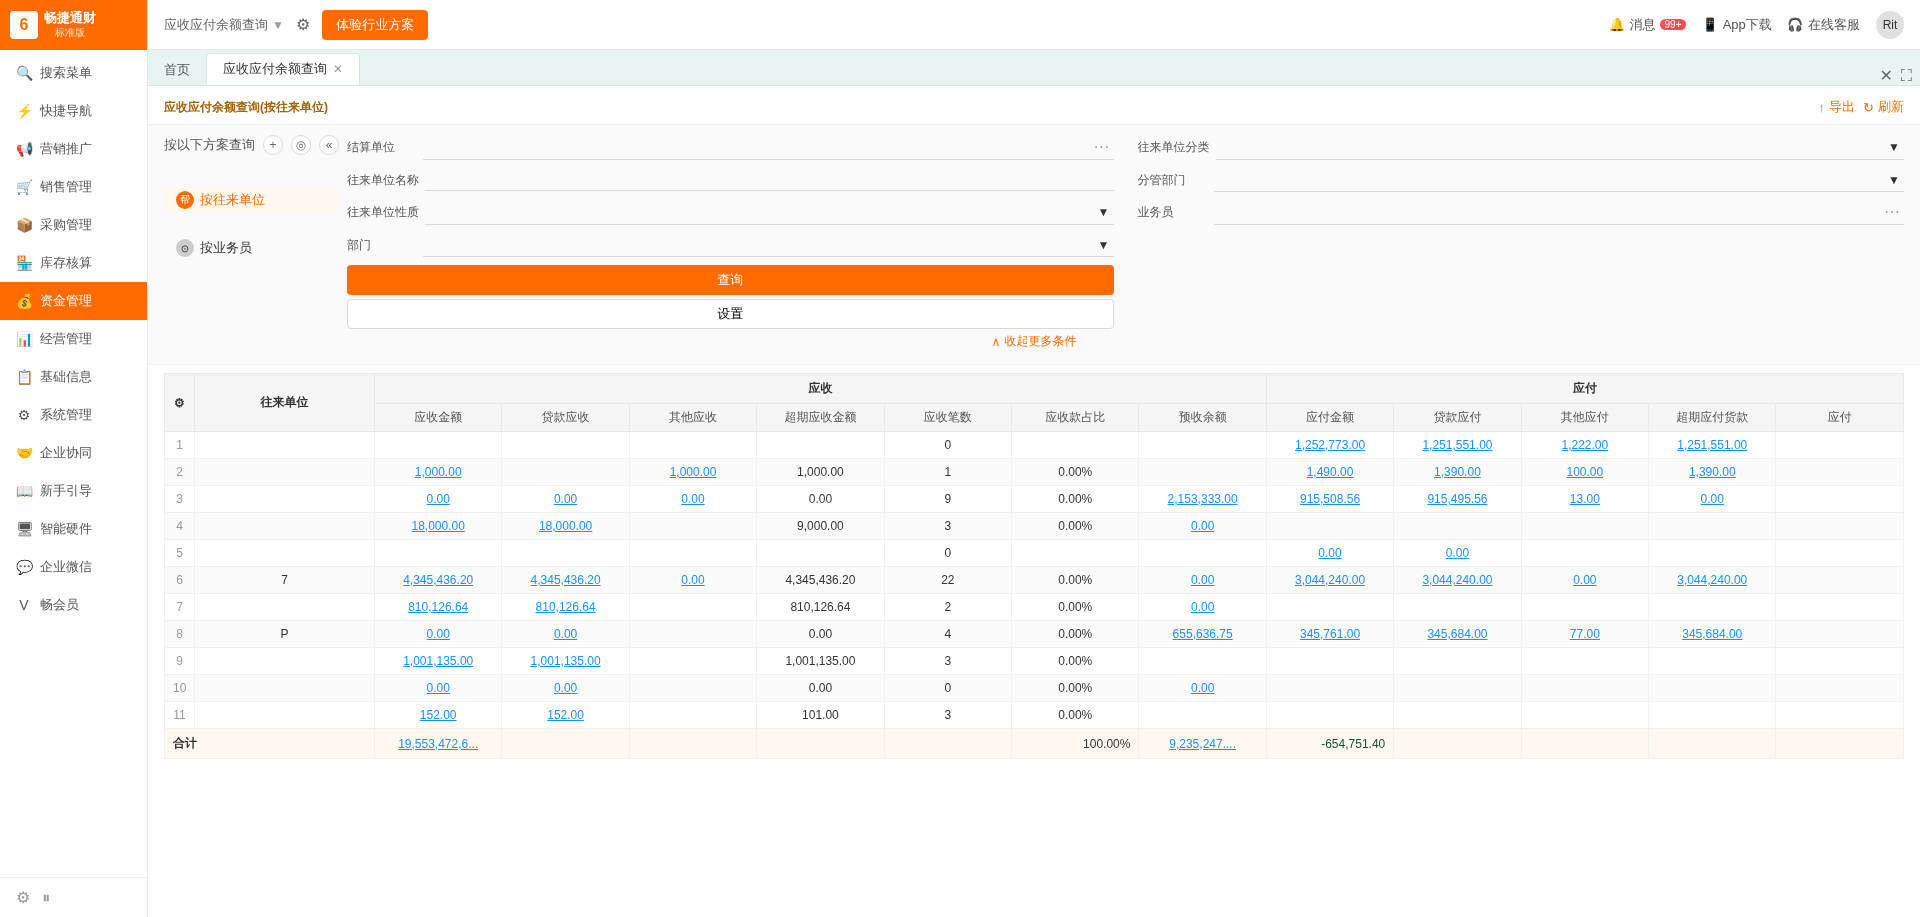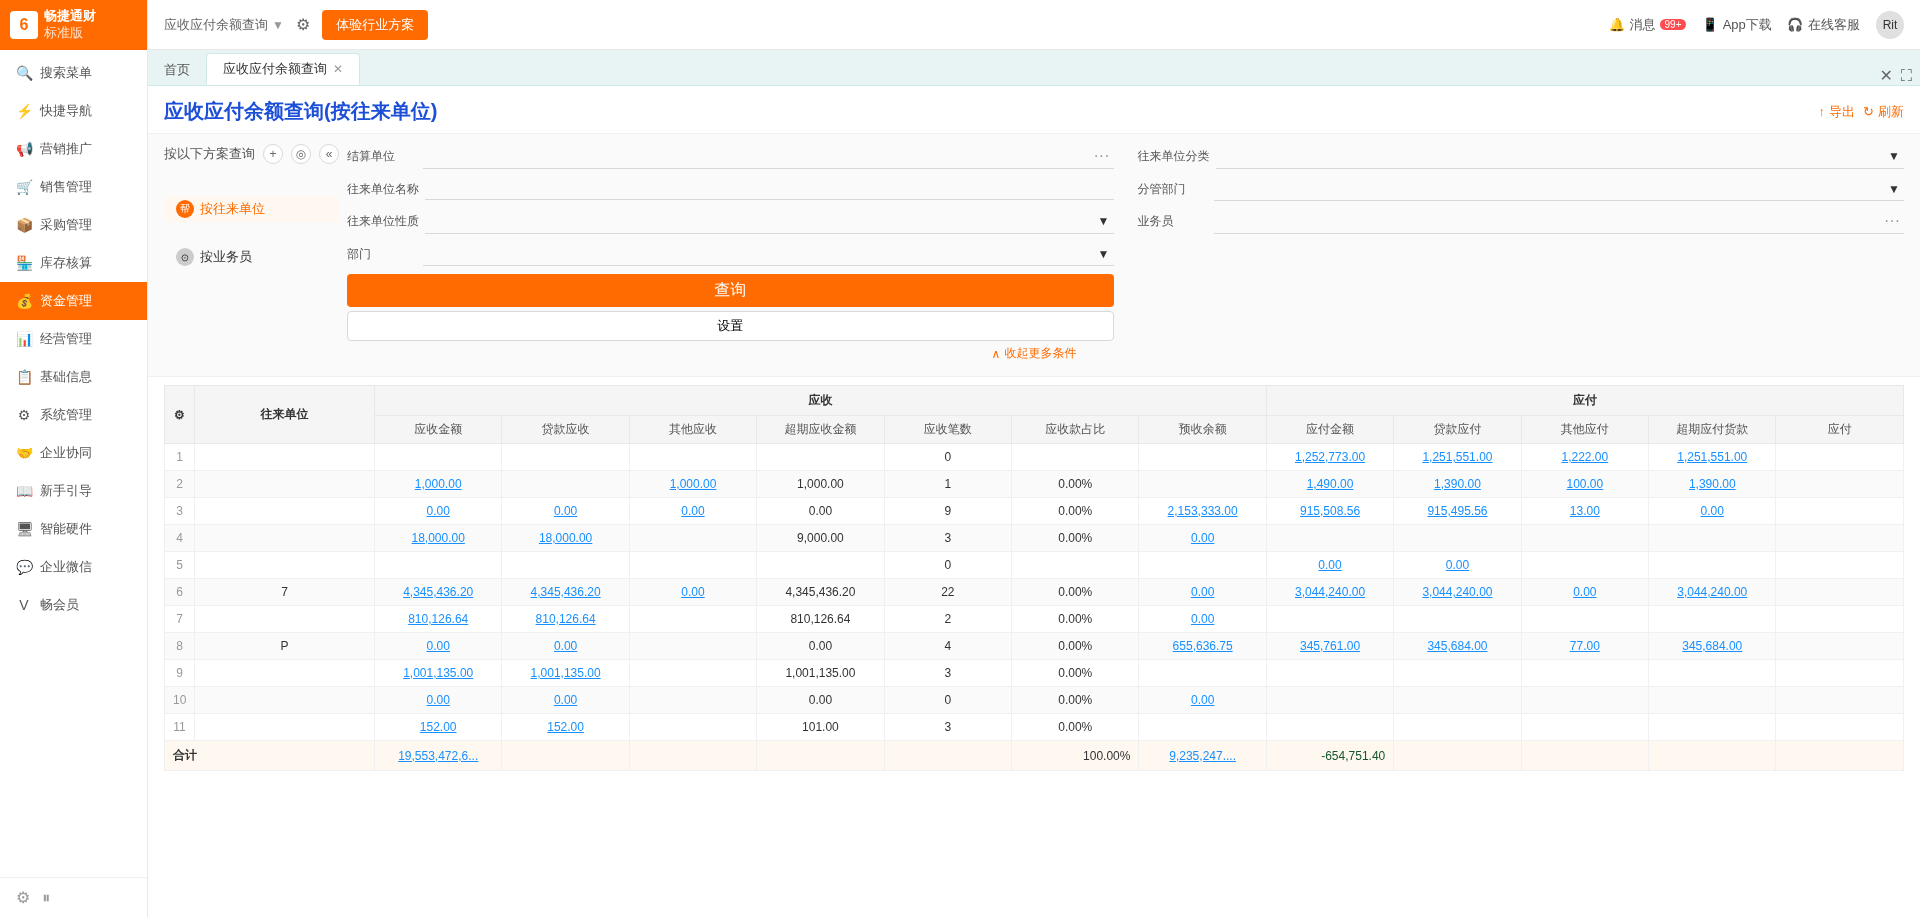--- a/index.html
+++ b/index.html
@@ -14,21 +14,21 @@
     .sidebar-logo {
       height: 50px; background: #ff6b00; display: flex; align-items: center;
       padding: 0 10px; gap: 6px;
     }
     .sidebar-logo-icon {
       width: 28px; height: 28px; background: #fff; border-radius: 4px;
       display: flex; align-items: center; justify-content: center;
       color: #ff6b00; font-weight: bold; font-size: 16px;
     }
     .sidebar-logo-text { color: #fff; font-size: 13px; font-weight: bold; line-height: 1.2; }
-    .sidebar-edition { color: rgba(255,255,255,0.8); font-size: 13px; }
+    .sidebar-edition { color: rgba(255,255,255,0.8); font-size: 10px; text-align: center; }
     .sidebar-menu { flex: 1; overflow-y: auto; padding: 4px 0; }
     .sidebar-item {
       display: flex; align-items: center; gap: 8px;
       padding: 10px 16px; cursor: pointer; color: #555;
       transition: background 0.2s;
     }
     .sidebar-item.active { background: #ff6b00; color: #fff; }
     .sidebar-item-icon { font-size: 14px; width: 16px; text-align: center; }
     .sidebar-item-label { font-size: 13px; }
     .sidebar-bottom {
@@ -90,21 +90,21 @@
     .main {
       position: fixed; left: 148px; top: 86px; right: 0; bottom: 0;
       background: #fff; overflow: hidden; display: flex; flex-direction: column;
     }
 
     
     .page-header {
       padding: 12px 16px 8px; display: flex; align-items: center; justify-content: space-between;
       border-bottom: 1px solid #f0f0f0;
     }
-    .page-title { font-size: 20px; font-weight: 600; color: #1d4ed8; }
+    .page-title { font-size: 12px; font-weight: 600; color: #a16207; }
     .page-actions { display: flex; gap: 8px; }
     .page-action-btn {
       display: flex; align-items: center; gap: 4px;
       color: #ff6b00; background: none; border: none; cursor: pointer; font-size: 13px;
     }
 
     
     .filter-area {
       padding: 10px 16px; background: #fafafa; border-bottom: 1px solid #f0f0f0;
     }
@@ -143,21 +143,21 @@
     .filter-dots { color: #999; font-size: 16px; cursor: pointer; }
     .filter-collapse {
       text-align: center; padding: 4px; color: #ff6b00;
       font-size: 12px; cursor: pointer; display: flex; align-items: center;
       justify-content: center; gap: 4px;
     }
 
     
     .query-btn {
       background: #ff6b00; color: #fff; border: none; border-radius: 4px;
-      padding: 6px 20px; font-size: 16px; cursor: pointer; font-weight: 500;
+      padding: 6px 20px; font-size: 13px; cursor: pointer; font-weight: 500;
     }
     .setting-btn {
       background: #fff; color: #000000; border: 1px solid #d9d9d9; border-radius: 4px;
       padding: 5px 16px; font-size: 13px; cursor: pointer;
     }
     .filter-buttons { display: flex; flex-direction: column; gap: 4px; }
 
     
     .table-container {
       flex: 1; overflow: auto; padding: 8px 16px 0;

